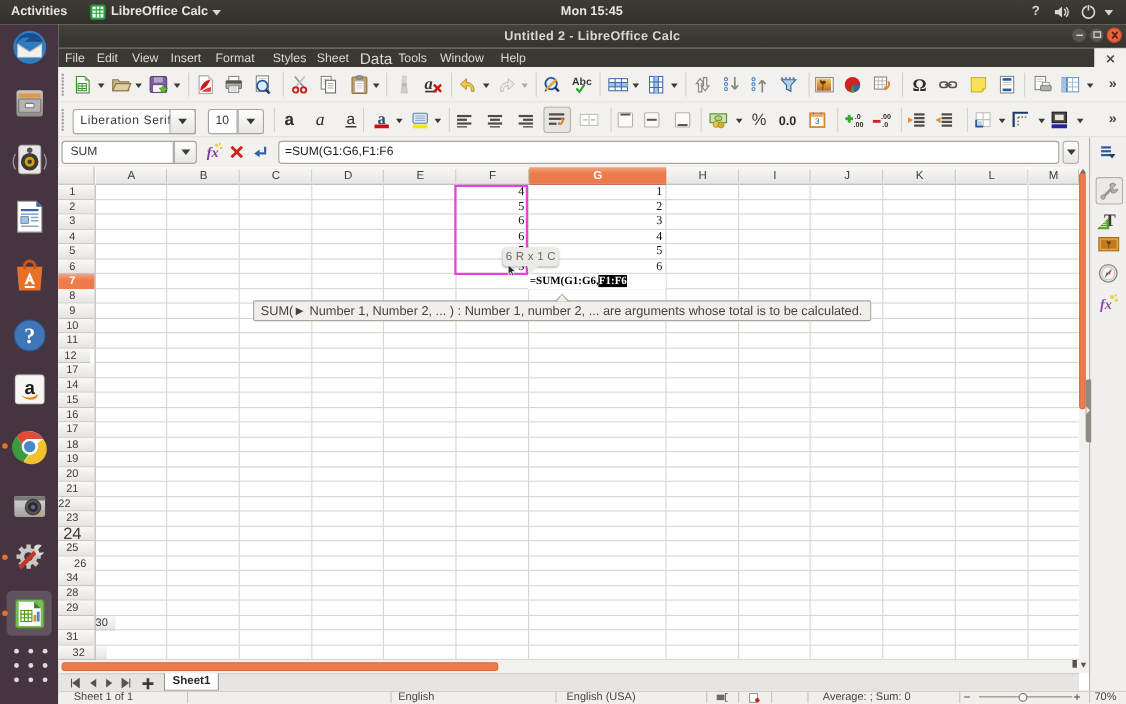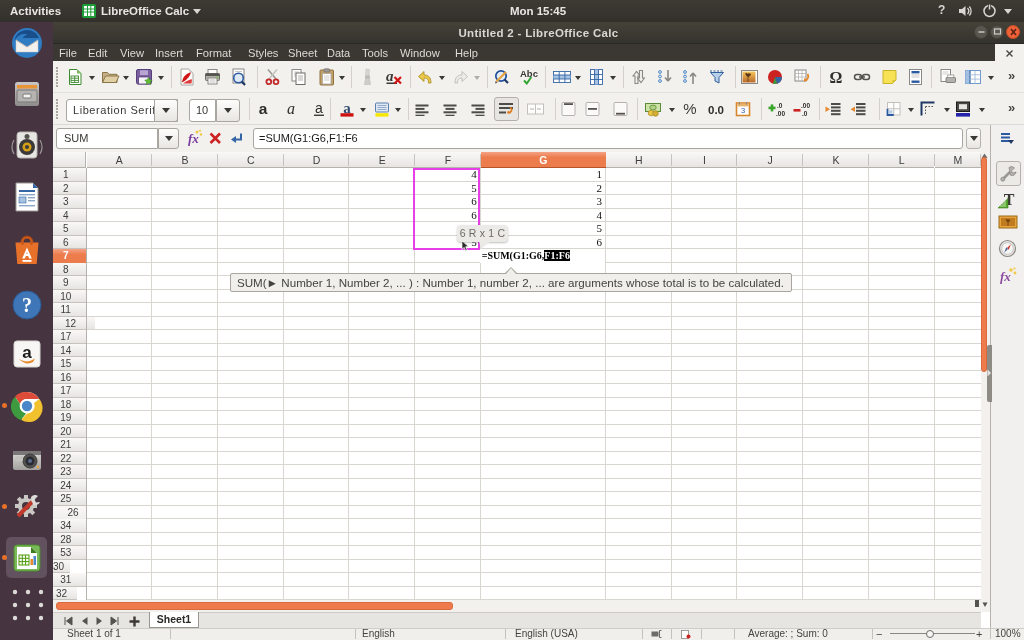--- a/index.html
+++ b/index.html
@@ -49,21 +49,21 @@
 <svg style="position:absolute;left:1004px;top:48px" width="11" height="11" viewBox="0 0 11 11">
     <path d="M2.5 2.5 L8.5 8.5 M8.5 2.5 L2.5 8.5" stroke="#4a4844" stroke-width="1.4"></path>
   </svg>
 <div style="position:absolute;left:59px;top:44px;height:17px;line-height:18px;color:#dcdad6;font-size:11.2px">File</div>
 <div style="position:absolute;left:88px;top:44px;height:17px;line-height:18px;color:#dcdad6;font-size:11.2px">Edit</div>
 <div style="position:absolute;left:120px;top:44px;height:17px;line-height:18px;color:#dcdad6;font-size:11.2px">View</div>
 <div style="position:absolute;left:155px;top:44px;height:17px;line-height:18px;color:#dcdad6;font-size:11.2px">Insert</div>
 <div style="position:absolute;left:196px;top:44px;height:17px;line-height:18px;color:#dcdad6;font-size:11.2px">Format</div>
 <div style="position:absolute;left:248px;top:44px;height:17px;line-height:18px;color:#dcdad6;font-size:11.2px">Styles</div>
 <div style="position:absolute;left:288px;top:44px;height:17px;line-height:18px;color:#dcdad6;font-size:11.2px">Sheet</div>
-<div style="position:absolute;left:327px;top:44px;height:17px;line-height:18px;color:#dcdad6;font-size:11px">Data</div>
+<div style="position:absolute;left:327px;top:44px;height:17px;line-height:18px;color:#dcdad6;font-size:14px">Data</div>
 <div style="position:absolute;left:362px;top:44px;height:17px;line-height:18px;color:#dcdad6;font-size:11.2px">Tools</div>
 <div style="position:absolute;left:400px;top:44px;height:17px;line-height:18px;color:#dcdad6;font-size:11.2px">Window</div>
 <div style="position:absolute;left:455px;top:44px;height:17px;line-height:18px;color:#dcdad6;font-size:11.2px">Help</div>
 <div style="position:absolute;left:53px;top:61px;width:971px;height:64px;background:#f2f1ee"></div>
 <div style="position:absolute;left:53px;top:92px;width:971px;height:1px;background:#e3e1dd"></div>
 <div style="position:absolute;left:53px;top:124px;width:971px;height:1px;background:#dcdad6"></div>
 <div style="position:absolute;left:56px;top:67px;width:1.6px;height:1.6px;background:#9a9790;border-radius:50%"></div>
 <div style="position:absolute;left:56px;top:70px;width:1.6px;height:1.6px;background:#9a9790;border-radius:50%"></div>
 <div style="position:absolute;left:56px;top:73px;width:1.6px;height:1.6px;background:#9a9790;border-radius:50%"></div>
 <div style="position:absolute;left:56px;top:76px;width:1.6px;height:1.6px;background:#9a9790;border-radius:50%"></div>
@@ -452,41 +452,41 @@
 <div style="position:absolute;left:53px;top:181.5px;width:32.5px;height:13.5px;background:linear-gradient(#f9f8f7,#e7e5e2);color:#3e3d3a;font-size:10px;text-align:center;line-height:14px;border-bottom:1px solid #c6c3bf;box-sizing:border-box;padding-right:7px">2</div>
 <div style="position:absolute;left:53px;top:195.0px;width:32.5px;height:13.5px;background:linear-gradient(#f9f8f7,#e7e5e2);color:#3e3d3a;font-size:10px;text-align:center;line-height:14px;border-bottom:1px solid #c6c3bf;box-sizing:border-box;padding-right:7px">3</div>
 <div style="position:absolute;left:53px;top:208.5px;width:32.5px;height:13.5px;background:linear-gradient(#f9f8f7,#e7e5e2);color:#3e3d3a;font-size:10px;text-align:center;line-height:14px;border-bottom:1px solid #c6c3bf;box-sizing:border-box;padding-right:7px">4</div>
 <div style="position:absolute;left:53px;top:222.0px;width:32.5px;height:13.5px;background:linear-gradient(#f9f8f7,#e7e5e2);color:#3e3d3a;font-size:10px;text-align:center;line-height:14px;border-bottom:1px solid #c6c3bf;box-sizing:border-box;padding-right:7px">5</div>
 <div style="position:absolute;left:53px;top:235.5px;width:32.5px;height:13.5px;background:linear-gradient(#f9f8f7,#e7e5e2);color:#3e3d3a;font-size:10px;text-align:center;line-height:14px;border-bottom:1px solid #c6c3bf;box-sizing:border-box;padding-right:7px">6</div>
 <div style="position:absolute;left:53px;top:249.0px;width:32.5px;height:13.5px;background:linear-gradient(#f4a284,#ed7c4d 40%);color:#fff;font-weight:bold;font-size:10px;text-align:center;line-height:13px;padding-right:7px;box-sizing:border-box">7</div>
 <div style="position:absolute;left:53px;top:262.5px;width:32.5px;height:13.5px;background:linear-gradient(#f9f8f7,#e7e5e2);color:#3e3d3a;font-size:10px;text-align:center;line-height:14px;border-bottom:1px solid #c6c3bf;box-sizing:border-box;padding-right:7px">8</div>
 <div style="position:absolute;left:53px;top:276.0px;width:32.5px;height:13.5px;background:linear-gradient(#f9f8f7,#e7e5e2);color:#3e3d3a;font-size:10px;text-align:center;line-height:14px;border-bottom:1px solid #c6c3bf;box-sizing:border-box;padding-right:7px">9</div>
 <div style="position:absolute;left:53px;top:289.5px;width:32.5px;height:13.5px;background:linear-gradient(#f9f8f7,#e7e5e2);color:#3e3d3a;font-size:10px;text-align:center;line-height:14px;border-bottom:1px solid #c6c3bf;box-sizing:border-box;padding-right:7px">10</div>
 <div style="position:absolute;left:53px;top:303.0px;width:32.5px;height:13.5px;background:linear-gradient(#f9f8f7,#e7e5e2);color:#3e3d3a;font-size:10px;text-align:center;line-height:14px;border-bottom:1px solid #c6c3bf;box-sizing:border-box;padding-right:7px">11</div>
-<div style="position:absolute;left:53px;top:316.5px;width:42px;height:13.5px;background:linear-gradient(#f9f8f7,#e7e5e2);color:#3e3d3a;font-size:10px;text-align:center;line-height:14px;border-bottom:1px solid #c6c3bf;box-sizing:border-box;padding-right:7px">12</div>
+<div style="position:absolute;left:53px;top:316.5px;width:29px;height:13.5px;background:linear-gradient(#f9f8f7,#e7e5e2);color:#3e3d3a;font-size:10px;text-align:center;line-height:14px;border-bottom:1px solid #c6c3bf;box-sizing:border-box;padding-right:7px">12</div>
 <div style="position:absolute;left:53px;top:330.0px;width:32.5px;height:13.5px;background:linear-gradient(#f9f8f7,#e7e5e2);color:#3e3d3a;font-size:10px;text-align:center;line-height:14px;border-bottom:1px solid #c6c3bf;box-sizing:border-box;padding-right:7px">17</div>
 <div style="position:absolute;left:53px;top:343.5px;width:32.5px;height:13.5px;background:linear-gradient(#f9f8f7,#e7e5e2);color:#3e3d3a;font-size:10px;text-align:center;line-height:14px;border-bottom:1px solid #c6c3bf;box-sizing:border-box;padding-right:7px">14</div>
 <div style="position:absolute;left:53px;top:357.0px;width:32.5px;height:13.5px;background:linear-gradient(#f9f8f7,#e7e5e2);color:#3e3d3a;font-size:10px;text-align:center;line-height:14px;border-bottom:1px solid #c6c3bf;box-sizing:border-box;padding-right:7px">15</div>
 <div style="position:absolute;left:53px;top:370.5px;width:32.5px;height:13.5px;background:linear-gradient(#f9f8f7,#e7e5e2);color:#3e3d3a;font-size:10px;text-align:center;line-height:14px;border-bottom:1px solid #c6c3bf;box-sizing:border-box;padding-right:7px">16</div>
 <div style="position:absolute;left:53px;top:384.0px;width:32.5px;height:13.5px;background:linear-gradient(#f9f8f7,#e7e5e2);color:#3e3d3a;font-size:10px;text-align:center;line-height:14px;border-bottom:1px solid #c6c3bf;box-sizing:border-box;padding-right:7px">17</div>
 <div style="position:absolute;left:53px;top:397.5px;width:32.5px;height:13.5px;background:linear-gradient(#f9f8f7,#e7e5e2);color:#3e3d3a;font-size:10px;text-align:center;line-height:14px;border-bottom:1px solid #c6c3bf;box-sizing:border-box;padding-right:7px">18</div>
 <div style="position:absolute;left:53px;top:411.0px;width:32.5px;height:13.5px;background:linear-gradient(#f9f8f7,#e7e5e2);color:#3e3d3a;font-size:10px;text-align:center;line-height:14px;border-bottom:1px solid #c6c3bf;box-sizing:border-box;padding-right:7px">19</div>
 <div style="position:absolute;left:53px;top:424.5px;width:32.5px;height:13.5px;background:linear-gradient(#f9f8f7,#e7e5e2);color:#3e3d3a;font-size:10px;text-align:center;line-height:14px;border-bottom:1px solid #c6c3bf;box-sizing:border-box;padding-right:7px">20</div>
 <div style="position:absolute;left:53px;top:438.0px;width:32.5px;height:13.5px;background:linear-gradient(#f9f8f7,#e7e5e2);color:#3e3d3a;font-size:10px;text-align:center;line-height:14px;border-bottom:1px solid #c6c3bf;box-sizing:border-box;padding-right:7px">21</div>
-<div style="position:absolute;left:53px;top:451.5px;width:32.5px;height:13.5px;background:linear-gradient(#f9f8f7,#e7e5e2);color:#3e3d3a;font-size:10px;text-align:center;line-height:14px;border-bottom:1px solid #c6c3bf;box-sizing:border-box;padding-right:7px">22</div>
+<div style="position:absolute;left:53px;top:451.5px;width:32.5px;height:13.5px;background:linear-gradient(#f9f8f7,#e7e5e2);color:#3e3d3a;font-size:10px;line-height:14px;border-bottom:1px solid #c6c3bf;box-sizing:border-box;padding-right:7px">22</div>
 <div style="position:absolute;left:53px;top:465.0px;width:32.5px;height:13.5px;background:linear-gradient(#f9f8f7,#e7e5e2);color:#3e3d3a;font-size:10px;text-align:center;line-height:14px;border-bottom:1px solid #c6c3bf;box-sizing:border-box;padding-right:7px">23</div>
-<div style="position:absolute;left:53px;top:478.5px;width:32.5px;height:13.5px;background:linear-gradient(#f9f8f7,#e7e5e2);color:#3e3d3a;font-size:10px;text-align:center;line-height:14px;border-bottom:1px solid #c6c3bf;box-sizing:border-box;padding-right:7px">24</div>
+<div style="position:absolute;left:53px;top:478.5px;width:32.5px;height:13.5px;background:linear-gradient(#f9f8f7,#e7e5e2);color:#3e3d3a;font-size:15px;text-align:center;line-height:14px;border-bottom:1px solid #c6c3bf;box-sizing:border-box;padding-right:7px">24</div>
 <div style="position:absolute;left:53px;top:492.0px;width:32.5px;height:13.5px;background:linear-gradient(#f9f8f7,#e7e5e2);color:#3e3d3a;font-size:10px;text-align:center;line-height:14px;border-bottom:1px solid #c6c3bf;box-sizing:border-box;padding-right:7px">25</div>
 <div style="position:absolute;left:53px;top:505.5px;width:32.5px;height:27px;background:linear-gradient(#f9f8f7,#e7e5e2);color:#3e3d3a;font-size:10px;text-align:right;line-height:14px;border-bottom:1px solid #c6c3bf;box-sizing:border-box;padding-right:7px">26</div>
 <div style="position:absolute;left:53px;top:519.0px;width:32.5px;height:13.5px;background:linear-gradient(#f9f8f7,#e7e5e2);color:#3e3d3a;font-size:10px;text-align:center;line-height:14px;border-bottom:1px solid #c6c3bf;box-sizing:border-box;padding-right:7px">34</div>
 <div style="position:absolute;left:53px;top:532.5px;width:32.5px;height:13.5px;background:linear-gradient(#f9f8f7,#e7e5e2);color:#3e3d3a;font-size:10px;text-align:center;line-height:14px;border-bottom:1px solid #c6c3bf;box-sizing:border-box;padding-right:7px">28</div>
-<div style="position:absolute;left:53px;top:546.0px;width:32.5px;height:13.5px;background:linear-gradient(#f9f8f7,#e7e5e2);color:#3e3d3a;font-size:10px;text-align:center;line-height:14px;border-bottom:1px solid #c6c3bf;box-sizing:border-box;padding-right:7px">53</div>
-<div style="position:absolute;left:53px;top:559.5px;width:17px;height:13.5px;background:linear-gradient(#f9f8f7,#e7e5e2);color:#3e3d3a;font-size:10px;text-align:right;line-height:14px;border-bottom:1px solid #c6c3bf;box-sizing:border-box;padding-right:7px">30</div>
+<div style="position:absolute;left:53px;top:546.0px;width:32.5px;height:13.5px;background:linear-gradient(#f9f8f7,#e7e5e2);color:#3e3d3a;font-size:10px;text-align:center;line-height:14px;border-bottom:1px solid #c6c3bf;box-sizing:border-box;padding-right:7px">29</div>
+<div style="position:absolute;left:53px;top:559.5px;width:52px;height:13.5px;background:linear-gradient(#f9f8f7,#e7e5e2);color:#3e3d3a;font-size:10px;text-align:right;line-height:14px;border-bottom:1px solid #c6c3bf;box-sizing:border-box;padding-right:7px">30</div>
 <div style="position:absolute;left:53px;top:573.0px;width:32.5px;height:13.5px;background:linear-gradient(#f9f8f7,#e7e5e2);color:#3e3d3a;font-size:10px;text-align:center;line-height:14px;border-bottom:1px solid #c6c3bf;box-sizing:border-box;padding-right:7px">31</div>
-<div style="position:absolute;left:53px;top:586.5px;width:24px;height:13.5px;background:linear-gradient(#f9f8f7,#e7e5e2);color:#3e3d3a;font-size:10px;text-align:center;line-height:14px;border-bottom:1px solid #c6c3bf;box-sizing:border-box;padding-right:7px">32</div>
+<div style="position:absolute;left:53px;top:586.5px;width:44px;height:13.5px;background:linear-gradient(#f9f8f7,#e7e5e2);color:#3e3d3a;font-size:10px;text-align:center;line-height:14px;border-bottom:1px solid #c6c3bf;box-sizing:border-box;padding-right:7px">32</div>
 <div style="position:absolute;left:85.5px;top:168px;width:1px;height:432px;background:#b5b2ae"></div>
 <div style="position:absolute;left:86.5px;top:180.5px;width:894.5px;height:1px;background:#d9d6d2"></div>
 <div style="position:absolute;left:86.5px;top:194.0px;width:894.5px;height:1px;background:#d9d6d2"></div>
 <div style="position:absolute;left:86.5px;top:207.5px;width:894.5px;height:1px;background:#d9d6d2"></div>
 <div style="position:absolute;left:86.5px;top:221.0px;width:894.5px;height:1px;background:#d9d6d2"></div>
 <div style="position:absolute;left:86.5px;top:234.5px;width:894.5px;height:1px;background:#d9d6d2"></div>
 <div style="position:absolute;left:86.5px;top:248.0px;width:894.5px;height:1px;background:#d9d6d2"></div>
 <div style="position:absolute;left:86.5px;top:261.5px;width:894.5px;height:1px;background:#d9d6d2"></div>
 <div style="position:absolute;left:86.5px;top:275.0px;width:894.5px;height:1px;background:#d9d6d2"></div>
 <div style="position:absolute;left:86.5px;top:288.5px;width:894.5px;height:1px;background:#d9d6d2"></div>
@@ -614,21 +614,21 @@
   </svg>
 <svg style="position:absolute;left:128px;top:615px" width="13" height="13" viewBox="0 0 13 13">
     <path d="M6.5 1.5 v10 M1.5 6.5 h10" stroke="#3c3a36" stroke-width="2.4"></path>
   </svg>
 <div style="position:absolute;left:149px;top:612px;width:50px;height:16px;background:#fff;border:1px solid #9a9791;border-top:none;font-size:10.5px;font-weight:bold;color:#2a2a28;text-align:center;line-height:15px">Sheet1</div>
 <div style="position:absolute;left:53px;top:628px;width:971px;height:12px;background:#f0efec;border-top:1px solid #cfcdc9"></div>
 <div style="height:12px;line-height:12px;font-size:10px;color:#454440;position:absolute;top:628px;left:67px">Sheet 1 of 1</div>
 <div style="height:12px;line-height:12px;font-size:10px;color:#454440;position:absolute;top:628px;left:362px">English</div>
 <div style="height:12px;line-height:12px;font-size:10px;color:#454440;position:absolute;top:628px;left:515px">English (USA)</div>
 <div style="height:12px;line-height:12px;font-size:10px;color:#454440;position:absolute;top:628px;left:748px">Average: ; Sum: 0</div>
-<div style="height:12px;line-height:12px;font-size:10px;color:#454440;position:absolute;top:628px;left:995px">100%</div>
+<div style="height:12px;line-height:12px;font-size:10px;color:#454440;position:absolute;top:628px;left:995px">70%</div>
 <div style="position:absolute;left:170px;top:629px;width:1px;height:10px;background:#c5c2be"></div>
 <div style="position:absolute;left:355px;top:629px;width:1px;height:10px;background:#c5c2be"></div>
 <div style="position:absolute;left:505px;top:629px;width:1px;height:10px;background:#c5c2be"></div>
 <div style="position:absolute;left:642px;top:629px;width:1px;height:10px;background:#c5c2be"></div>
 <div style="position:absolute;left:671px;top:629px;width:1px;height:10px;background:#c5c2be"></div>
 <div style="position:absolute;left:701px;top:629px;width:1px;height:10px;background:#c5c2be"></div>
 <div style="position:absolute;left:734px;top:629px;width:1px;height:10px;background:#c5c2be"></div>
 <div style="position:absolute;left:872px;top:629px;width:1px;height:10px;background:#c5c2be"></div>
 <div style="position:absolute;left:990px;top:629px;width:1px;height:10px;background:#c5c2be"></div>
 <svg style="position:absolute;left:651px;top:630px" width="12" height="9" viewBox="0 0 12 9">

